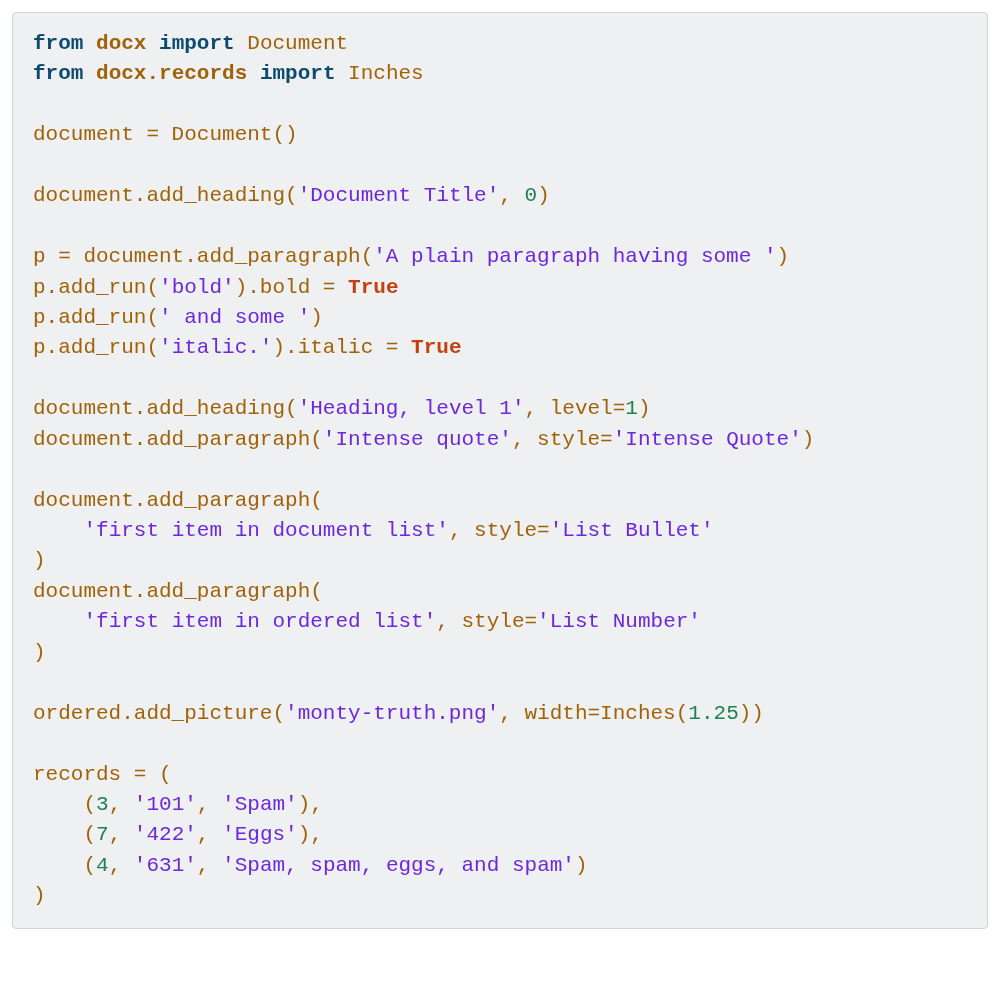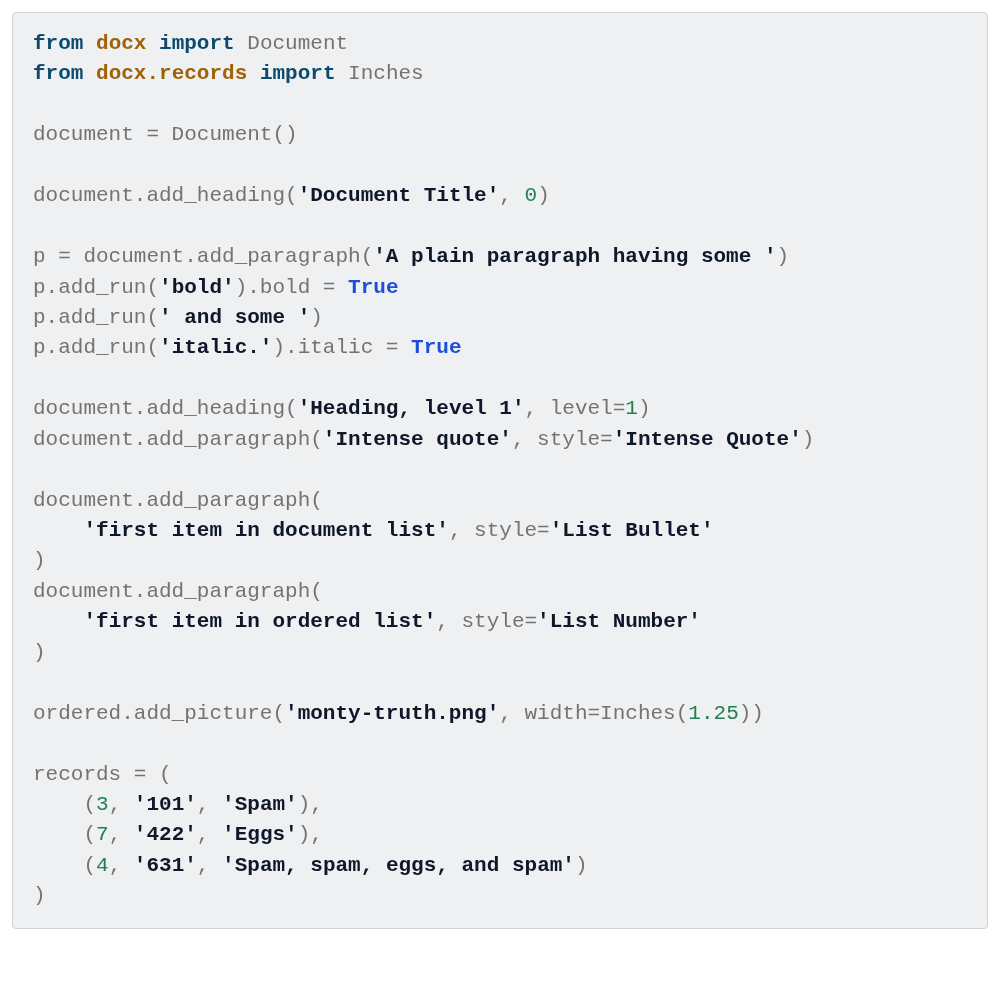--- a/index.html
+++ b/index.html
@@ -15,24 +15,24 @@
     margin: 12px;
     padding: 16px 20px;
     font-size: 21px;
     line-height: 1.45;
     color: #333333;
     white-space: pre;
     overflow: hidden;
   }
   .kw { color: #0c4a6e; font-weight: bold; }   
   .nn { color: #a16207; font-weight: bold; }   
-  .str { color: #0f172a; font-weight: bold; }                     
+  .str { color: #6d28d9; }                     
   .num { color: #208050; }                     
-  .name { color: #737373; }                    
-  .const { color: #1d4ed8; font-weight: bold; }
+  .name { color: #a16207; }                    
+  .const { color: #c2410c; font-weight: bold; }
 </style>
 </head>
 <body>
 
 <div class="code-block"><span><span class="kw">from</span> <span class="nn">docx</span> <span class="kw">import</span> <span class="name">Document</span></span>
 <span><span class="kw">from</span> <span class="nn">docx.records</span> <span class="kw">import</span> <span class="name">Inches</span></span>
 
 <span><span class="name">document = Document()</span></span>
 
 <span><span class="name">document.add_heading(</span><span class="str">'Document Title'</span><span class="name">, </span><span class="num">0</span><span class="name">)</span></span>

